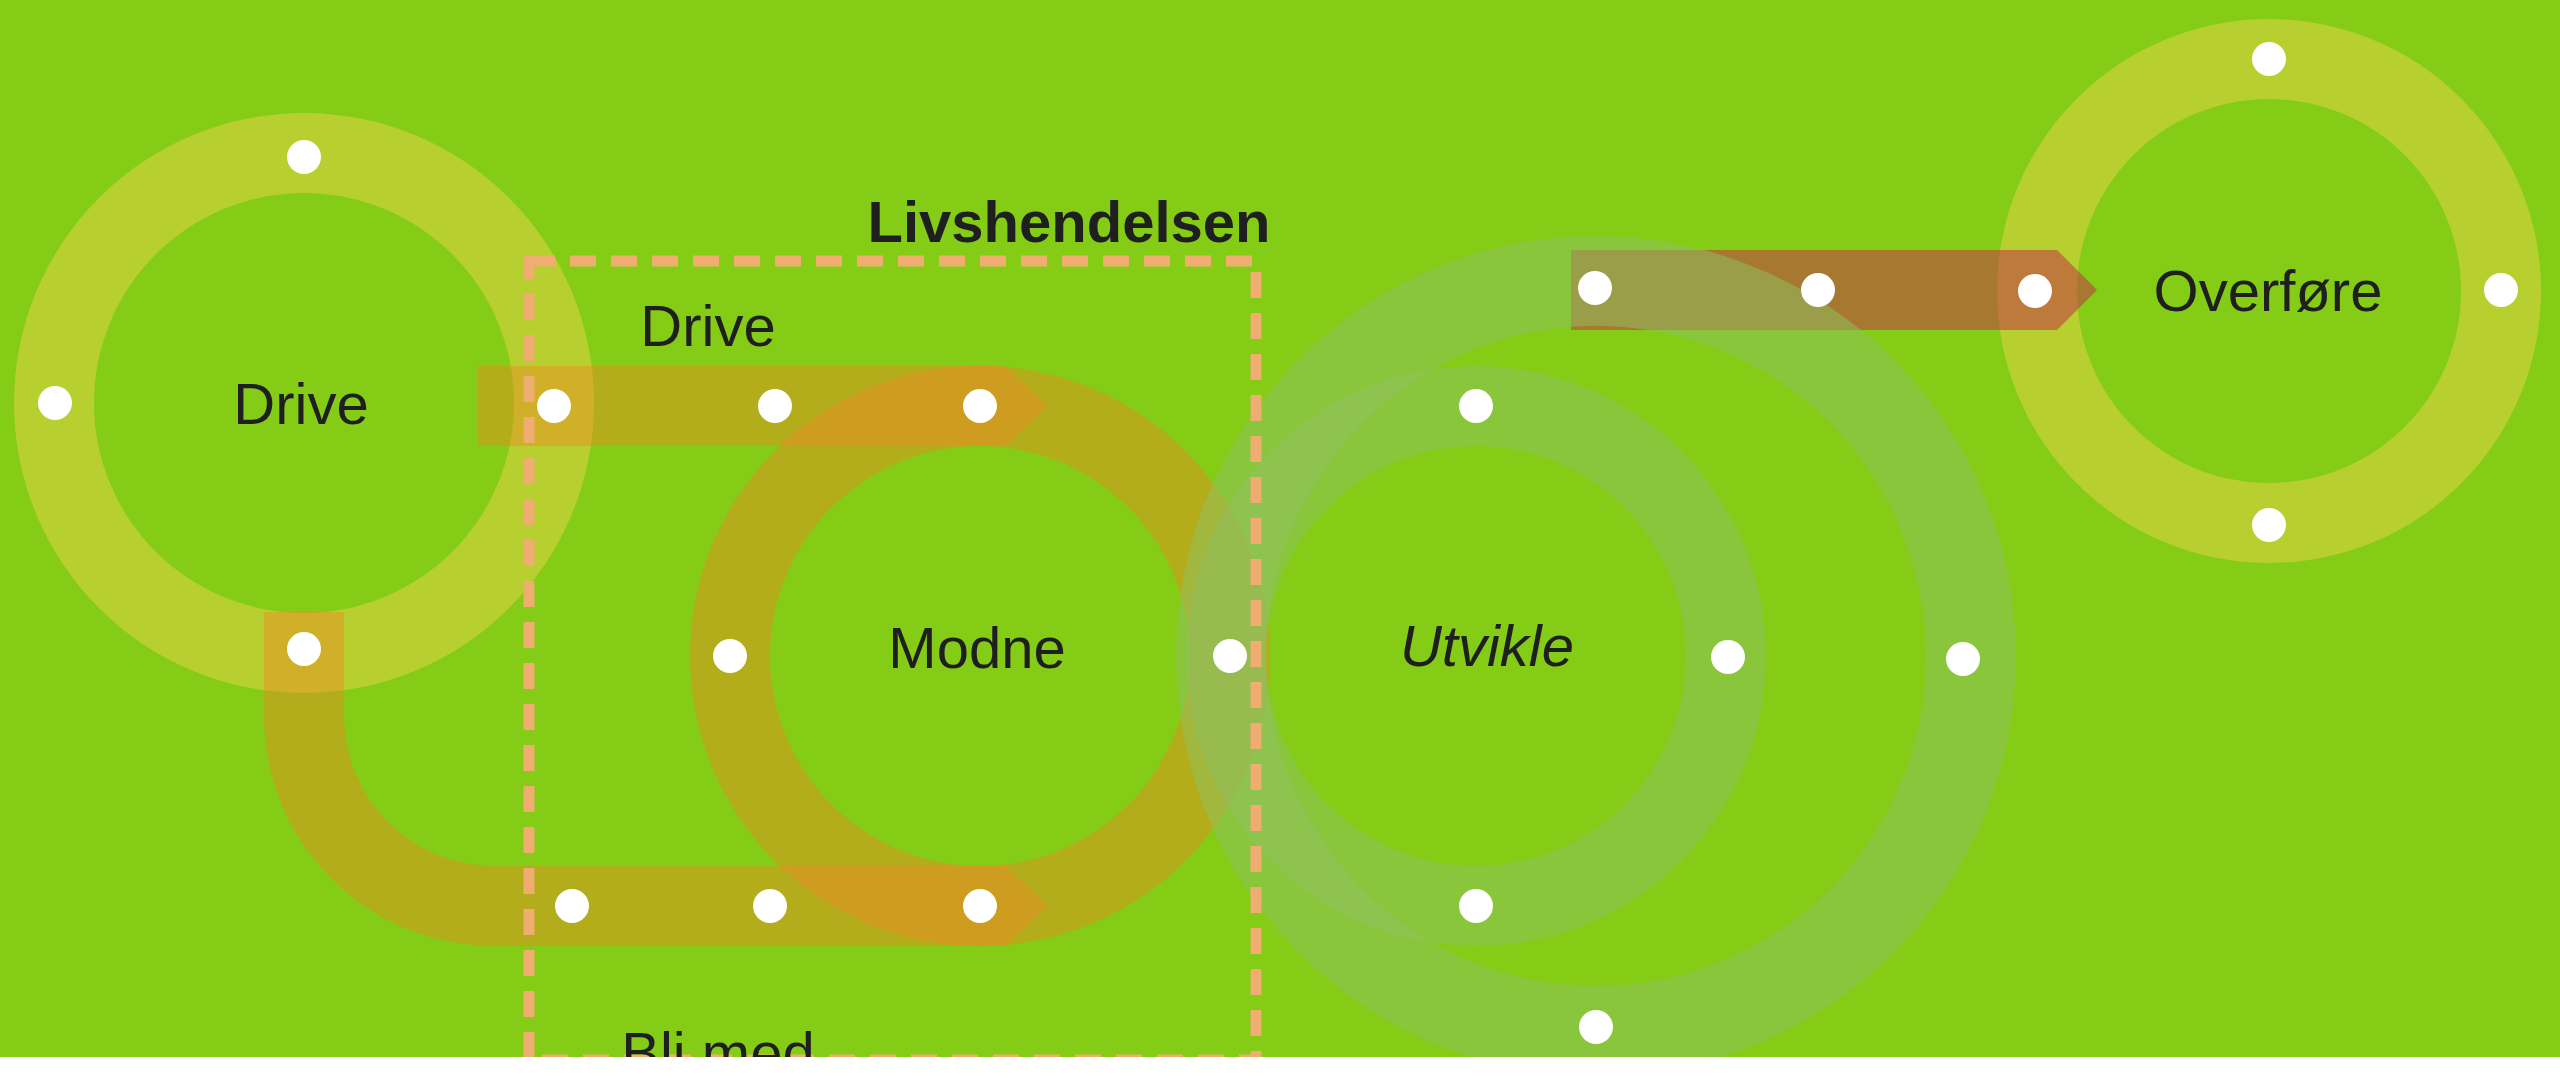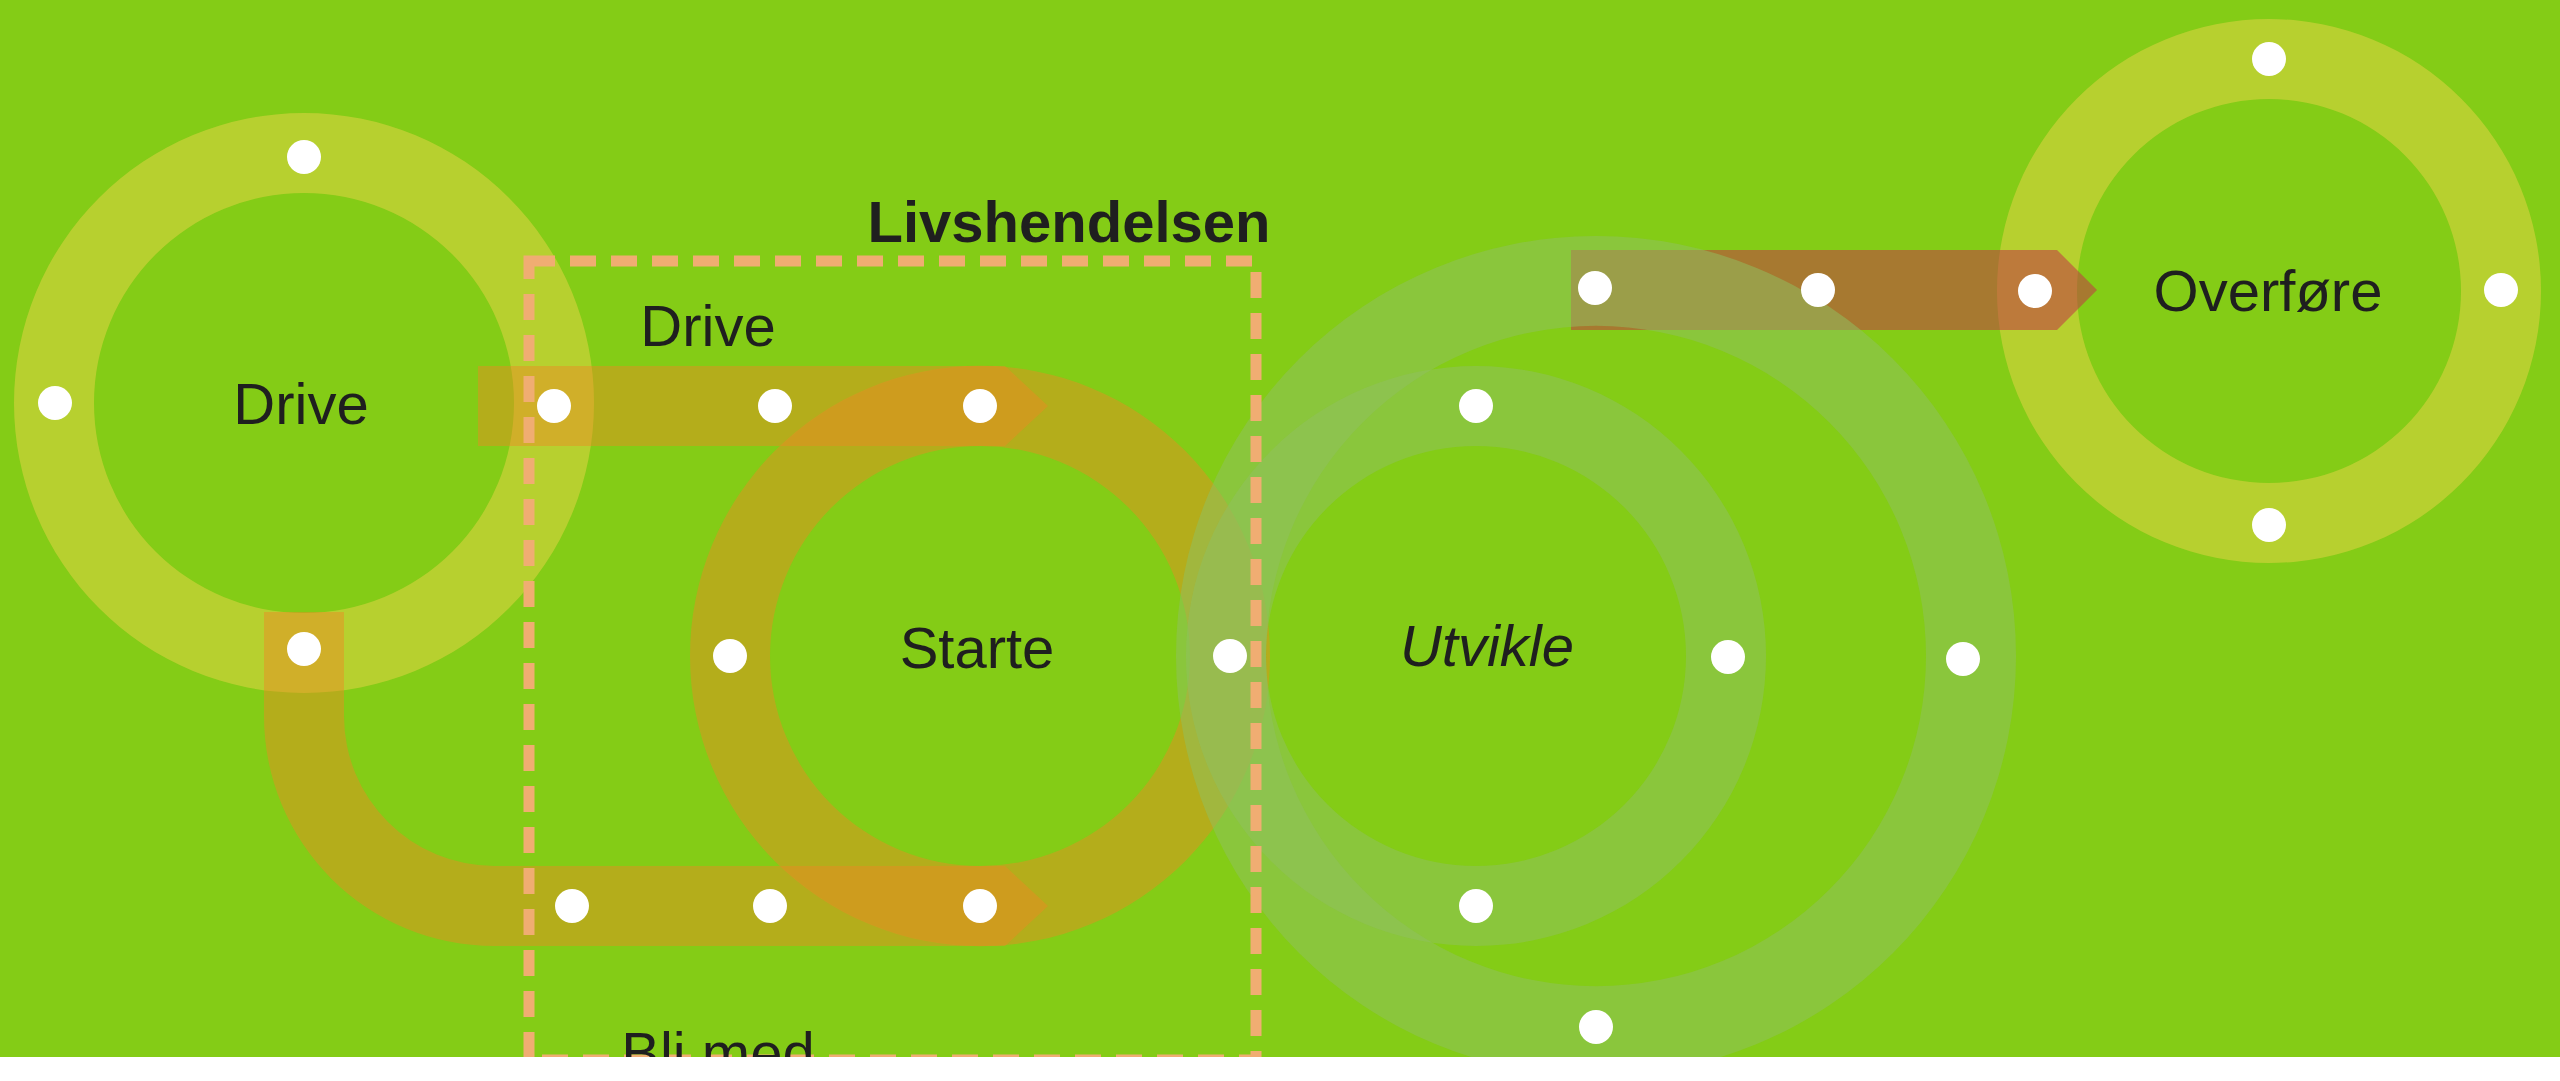--- a/index.html
+++ b/index.html
@@ -67,17 +67,17 @@
       <circle cx="1818" cy="290" r="17" fill="#ffffff"></circle>
       <circle cx="2035" cy="291" r="17" fill="#ffffff"></circle>
       <circle cx="2269" cy="59" r="17" fill="#ffffff"></circle>
       <circle cx="2501" cy="290" r="17" fill="#ffffff"></circle>
       <circle cx="2269" cy="525" r="17" fill="#ffffff"></circle>
     </svg>
 
   <div class="node-label bold" style="left: 1069px; top: 222px; color: rgb(31, 31, 31);">Livshendelsen</div>
   <div class="node-label" style="left: 301px; top: 404px; color: rgb(31, 31, 31);">Drive</div>
   <div class="node-label" style="left: 708px; top: 326px; color: rgb(31, 31, 31);">Drive</div>
-  <div class="node-label" style="left: 977px; top: 648px; color: rgb(31, 31, 31);">Starte</div>
+  <div class="node-label" style="left: 977px; top: 648px; color: rgb(31, 31, 31);">Modne</div>
   <div class="node-label" style="left: 718px; top: 1053px; color: rgb(31, 31, 31);">Bli med</div>
   <div class="node-label" style="left: 1487px; top: 646px; color: rgb(31, 31, 31); font-style: italic;">Utvikle</div>
   <div class="node-label" style="left: 2268px; top: 291px; color: rgb(31, 31, 31);">Overføre</div>
 </div>
 
 </body></html>

